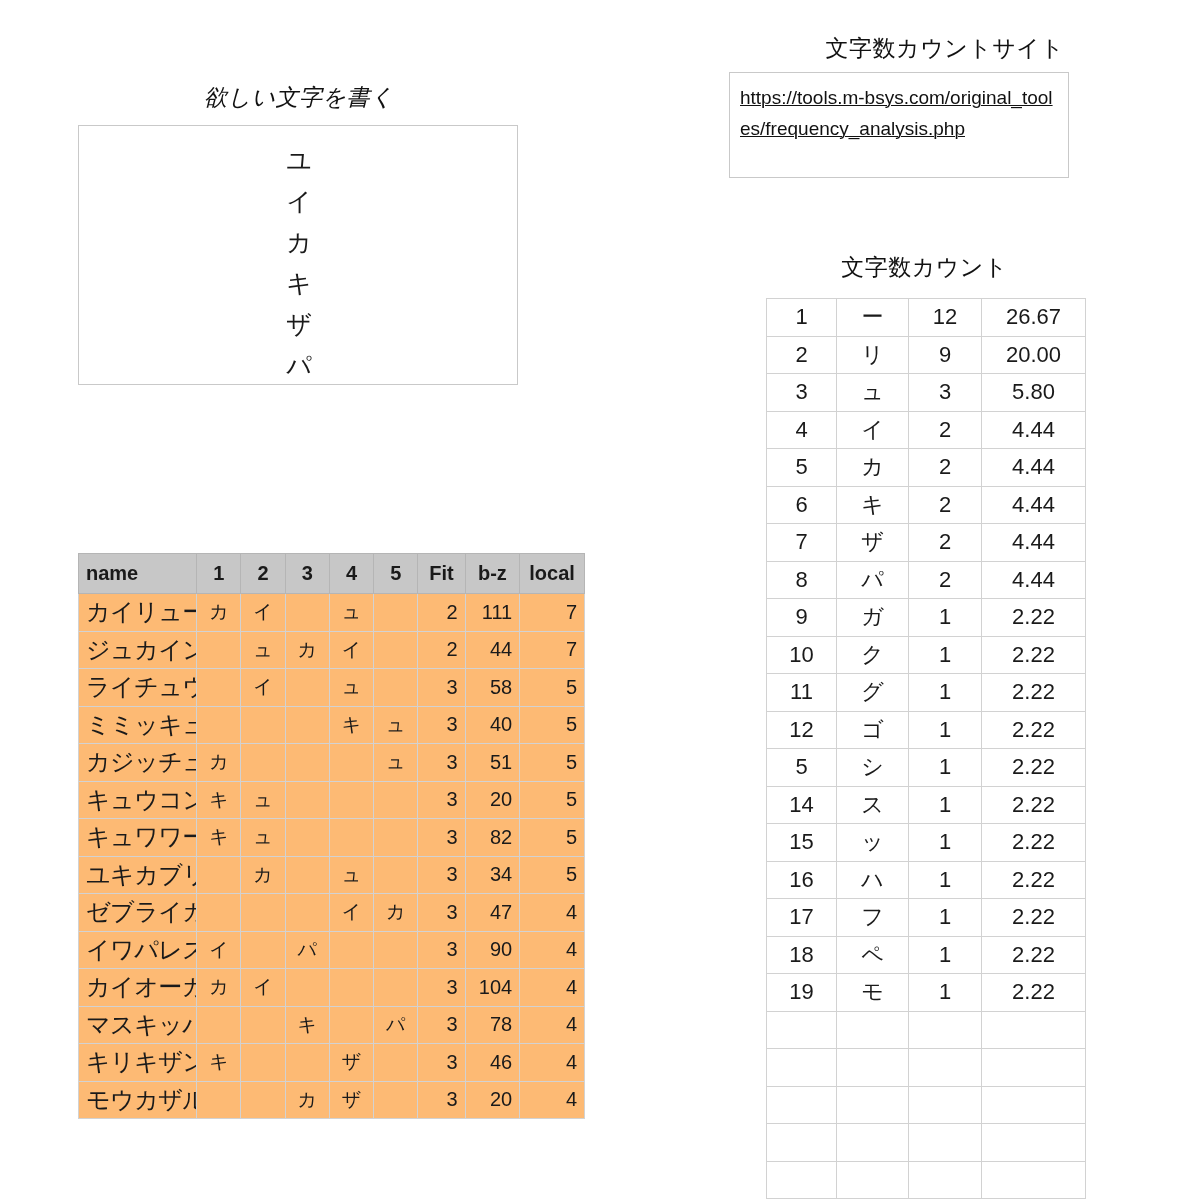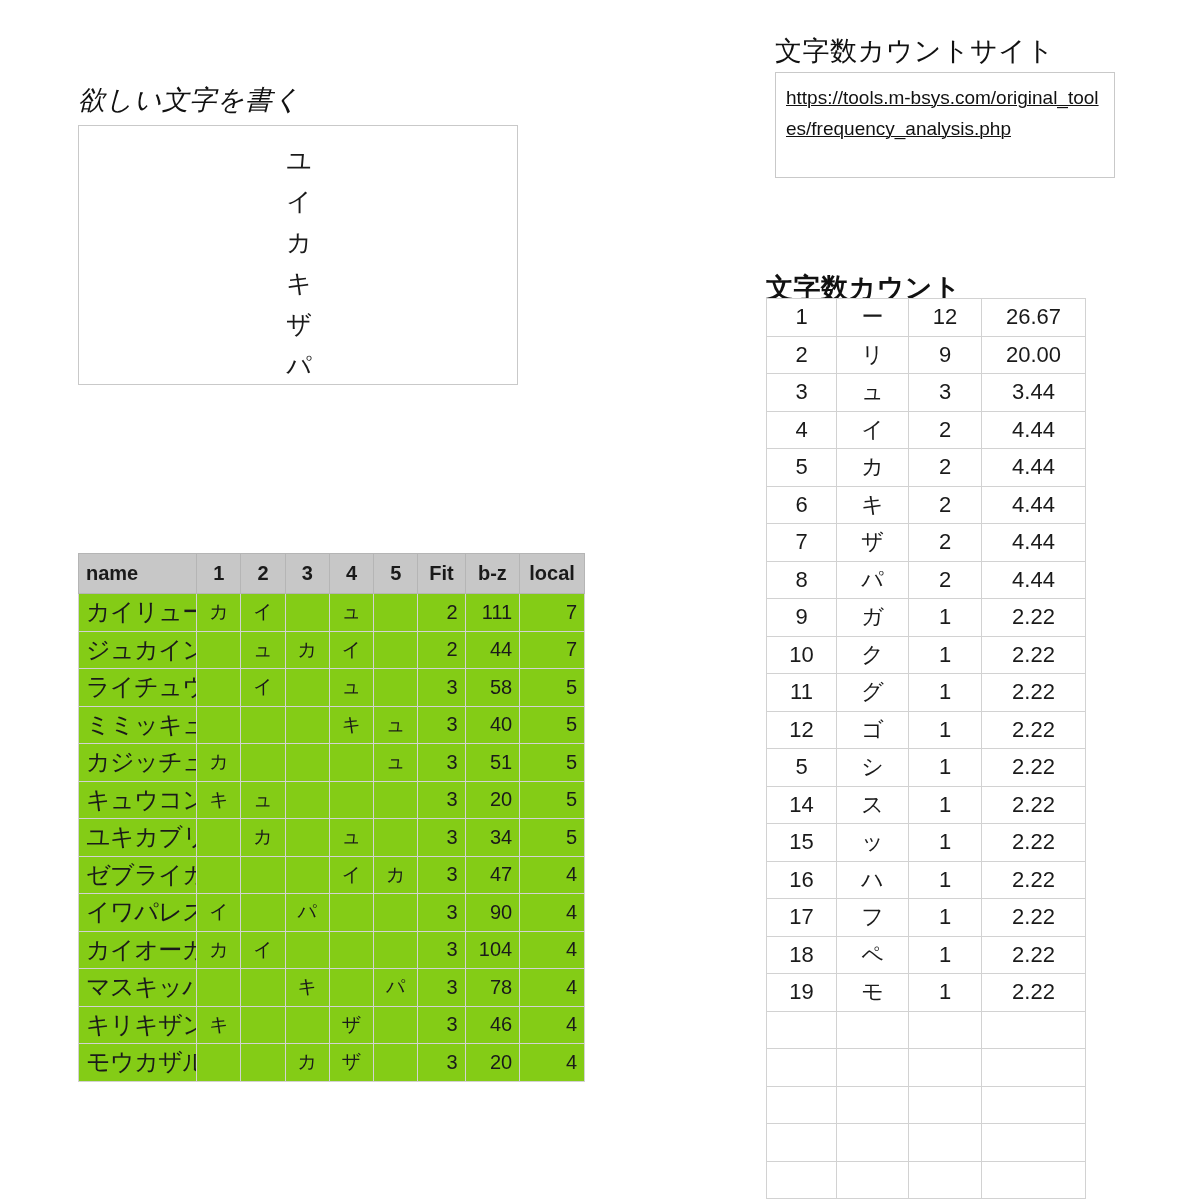--- a/index.html
+++ b/index.html
@@ -14,23 +14,24 @@
     overflow: hidden;
     font-family: "Liberation Sans", "DejaVu Sans", sans-serif;
     color: #1a1a1a;
     -webkit-font-smoothing: antialiased;
   }
 
   
   .abs { position: absolute; }
 
   .section-title {
-    font-size: 27px;
+    font-size: 23px;
     font-weight: 400;
     color: #111;
+    text-align: center;
     letter-spacing: 0.5px;
     white-space: nowrap;
   }
 
   
   #write-title {
     left: 78px;
     top: 82px;
     width: 442px;
     font-style: italic;
@@ -60,21 +61,21 @@
     font-family: "DejaVu Sans", "Liberation Sans", sans-serif;
   }
 
   
   #site-title {
     left: 775px;
     top: 33px;
     width: 340px;
   }
   #url-box {
-    left: 775px;
+    left: 729px;
     top: 72px;
     width: 340px;
     height: 106px;
     border: 1px solid #c9c9c9;
     background: #fff;
     box-sizing: border-box;
     padding: 9px 10px 0 10px;
   }
   #url-link {
     display: block;
@@ -84,23 +85,22 @@
     text-decoration: underline;
     text-decoration-thickness: 1px;
     word-break: break-all;
     cursor: pointer;
     font-family: "Liberation Sans", sans-serif;
   }
 
   
   #count-title {
     left: 766px;
-    top: 270px;
+    top: 252px;
     width: 317px;
-    font-weight: bold;
   }
   #count-table {
     left: 766px;
     top: 298px;
     width: 317px;
     border-collapse: collapse;
     table-layout: fixed;
     background: #fff;
   }
   #count-table td {
@@ -119,21 +119,21 @@
   #count-table td.c-pct   { width: 103px; }
   #count-table tr.empty td { height: 36.5px; }
 
   
   #name-table {
     left: 78px;
     top: 553px;
     width: 507px;
     border-collapse: collapse;
     table-layout: fixed;
-    background: #84cc16;
+    background: #fdba74;
   }
   #name-table th,
   #name-table td {
     border: 1px solid #d2d2d2;
     height: 37.5px;
     padding: 0 7px;
     font-size: 20px;
     color: #1a1a1a;
     font-weight: 400;
     box-sizing: border-box;
@@ -209,21 +209,21 @@
       <tr>
         <td class="c-rank">2</td>
         <td class="c-char">リ</td>
         <td class="c-num">9</td>
         <td class="c-pct">20.00</td>
       </tr>
       <tr>
         <td class="c-rank">3</td>
         <td class="c-char">ュ</td>
         <td class="c-num">3</td>
-        <td class="c-pct">3.44</td>
+        <td class="c-pct">5.80</td>
       </tr>
       <tr>
         <td class="c-rank">4</td>
         <td class="c-char">イ</td>
         <td class="c-num">2</td>
         <td class="c-pct">4.44</td>
       </tr>
       <tr>
         <td class="c-rank">5</td>
         <td class="c-char">カ</td>
@@ -433,20 +433,31 @@
         <td class="t-k">キ</td>
         <td class="t-k">ュ</td>
         <td class="t-k"></td>
         <td class="t-k"></td>
         <td class="t-k"></td>
         <td class="t-n">3</td>
         <td class="t-n">20</td>
         <td class="t-n">5</td>
       </tr>
       <tr>
+        <td class="t-name">キュワワー</td>
+        <td class="t-k">キ</td>
+        <td class="t-k">ュ</td>
+        <td class="t-k"></td>
+        <td class="t-k"></td>
+        <td class="t-k"></td>
+        <td class="t-n">3</td>
+        <td class="t-n">82</td>
+        <td class="t-n">5</td>
+      </tr>
+      <tr>
         <td class="t-name">ユキカブリ</td>
         <td class="t-k"></td>
         <td class="t-k">カ</td>
         <td class="t-k"></td>
         <td class="t-k">ュ</td>
         <td class="t-k"></td>
         <td class="t-n">3</td>
         <td class="t-n">34</td>
         <td class="t-n">5</td>
       </tr>

